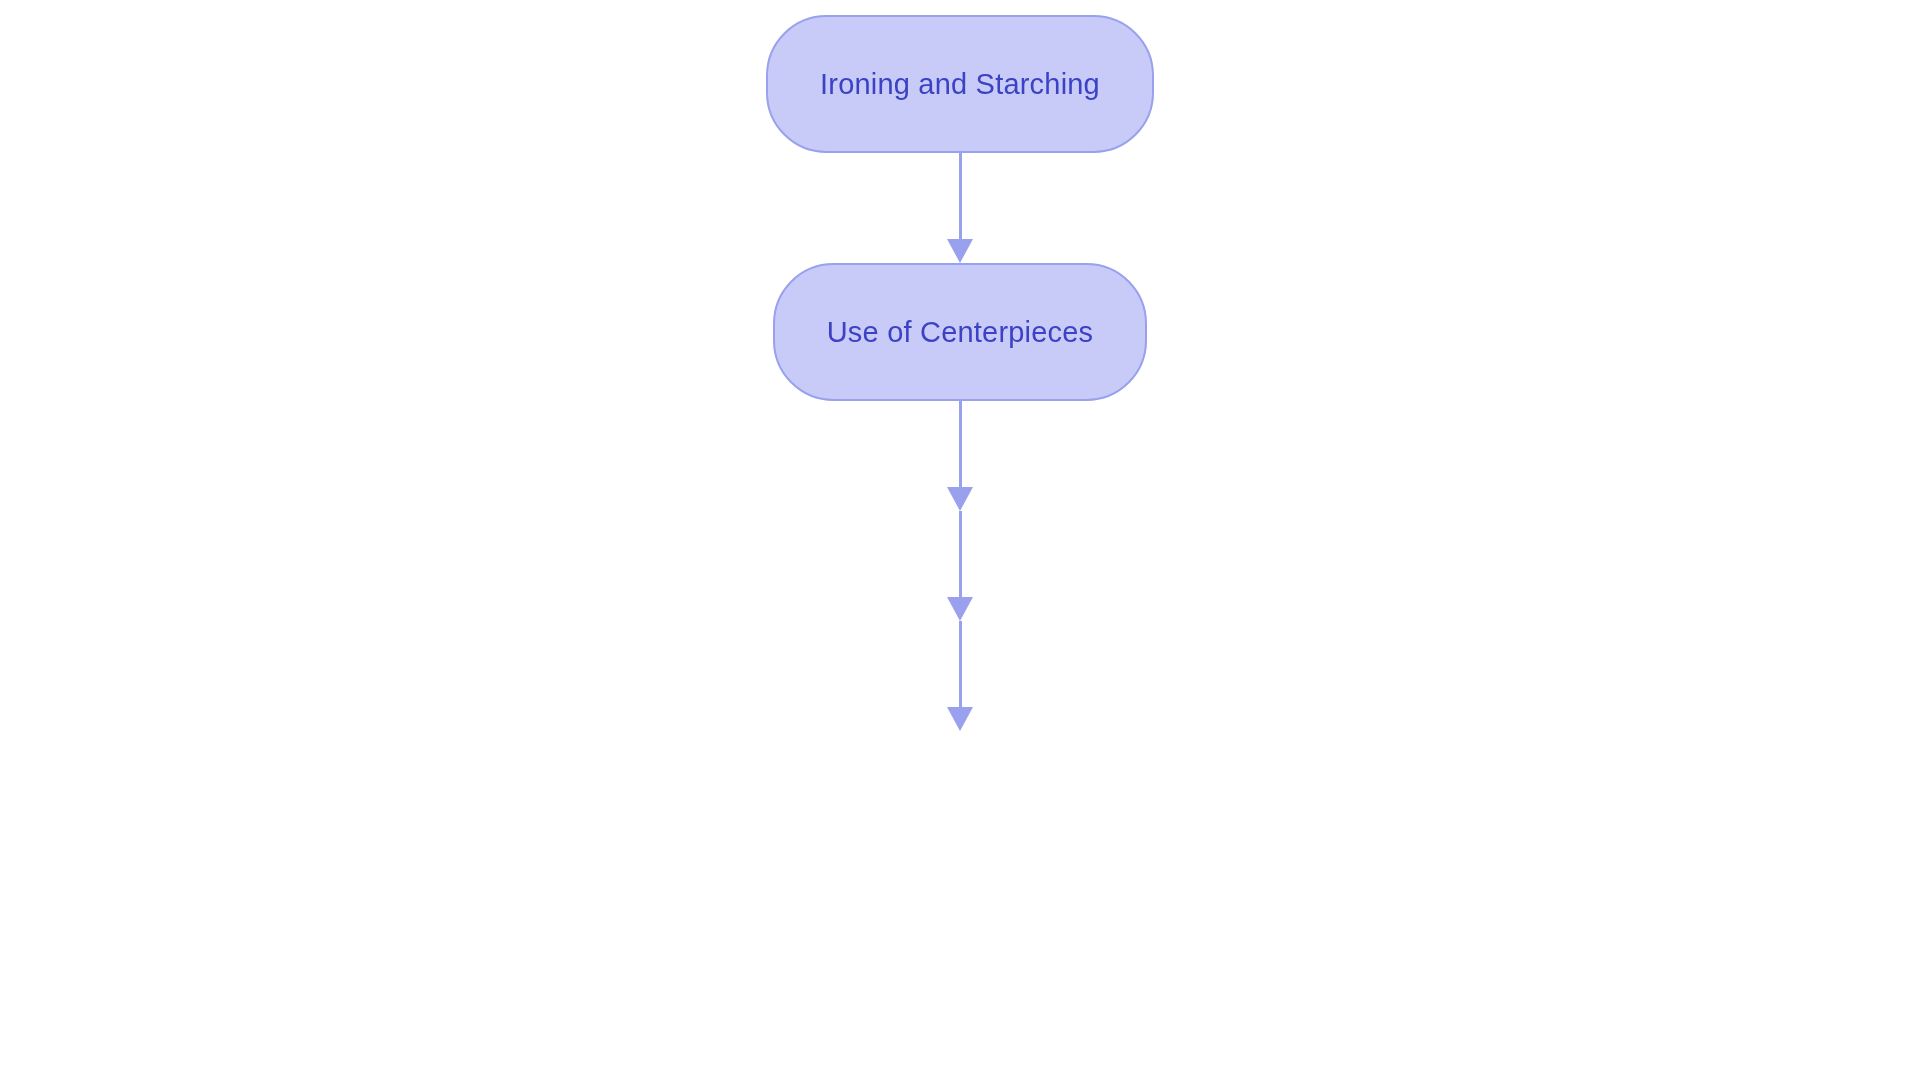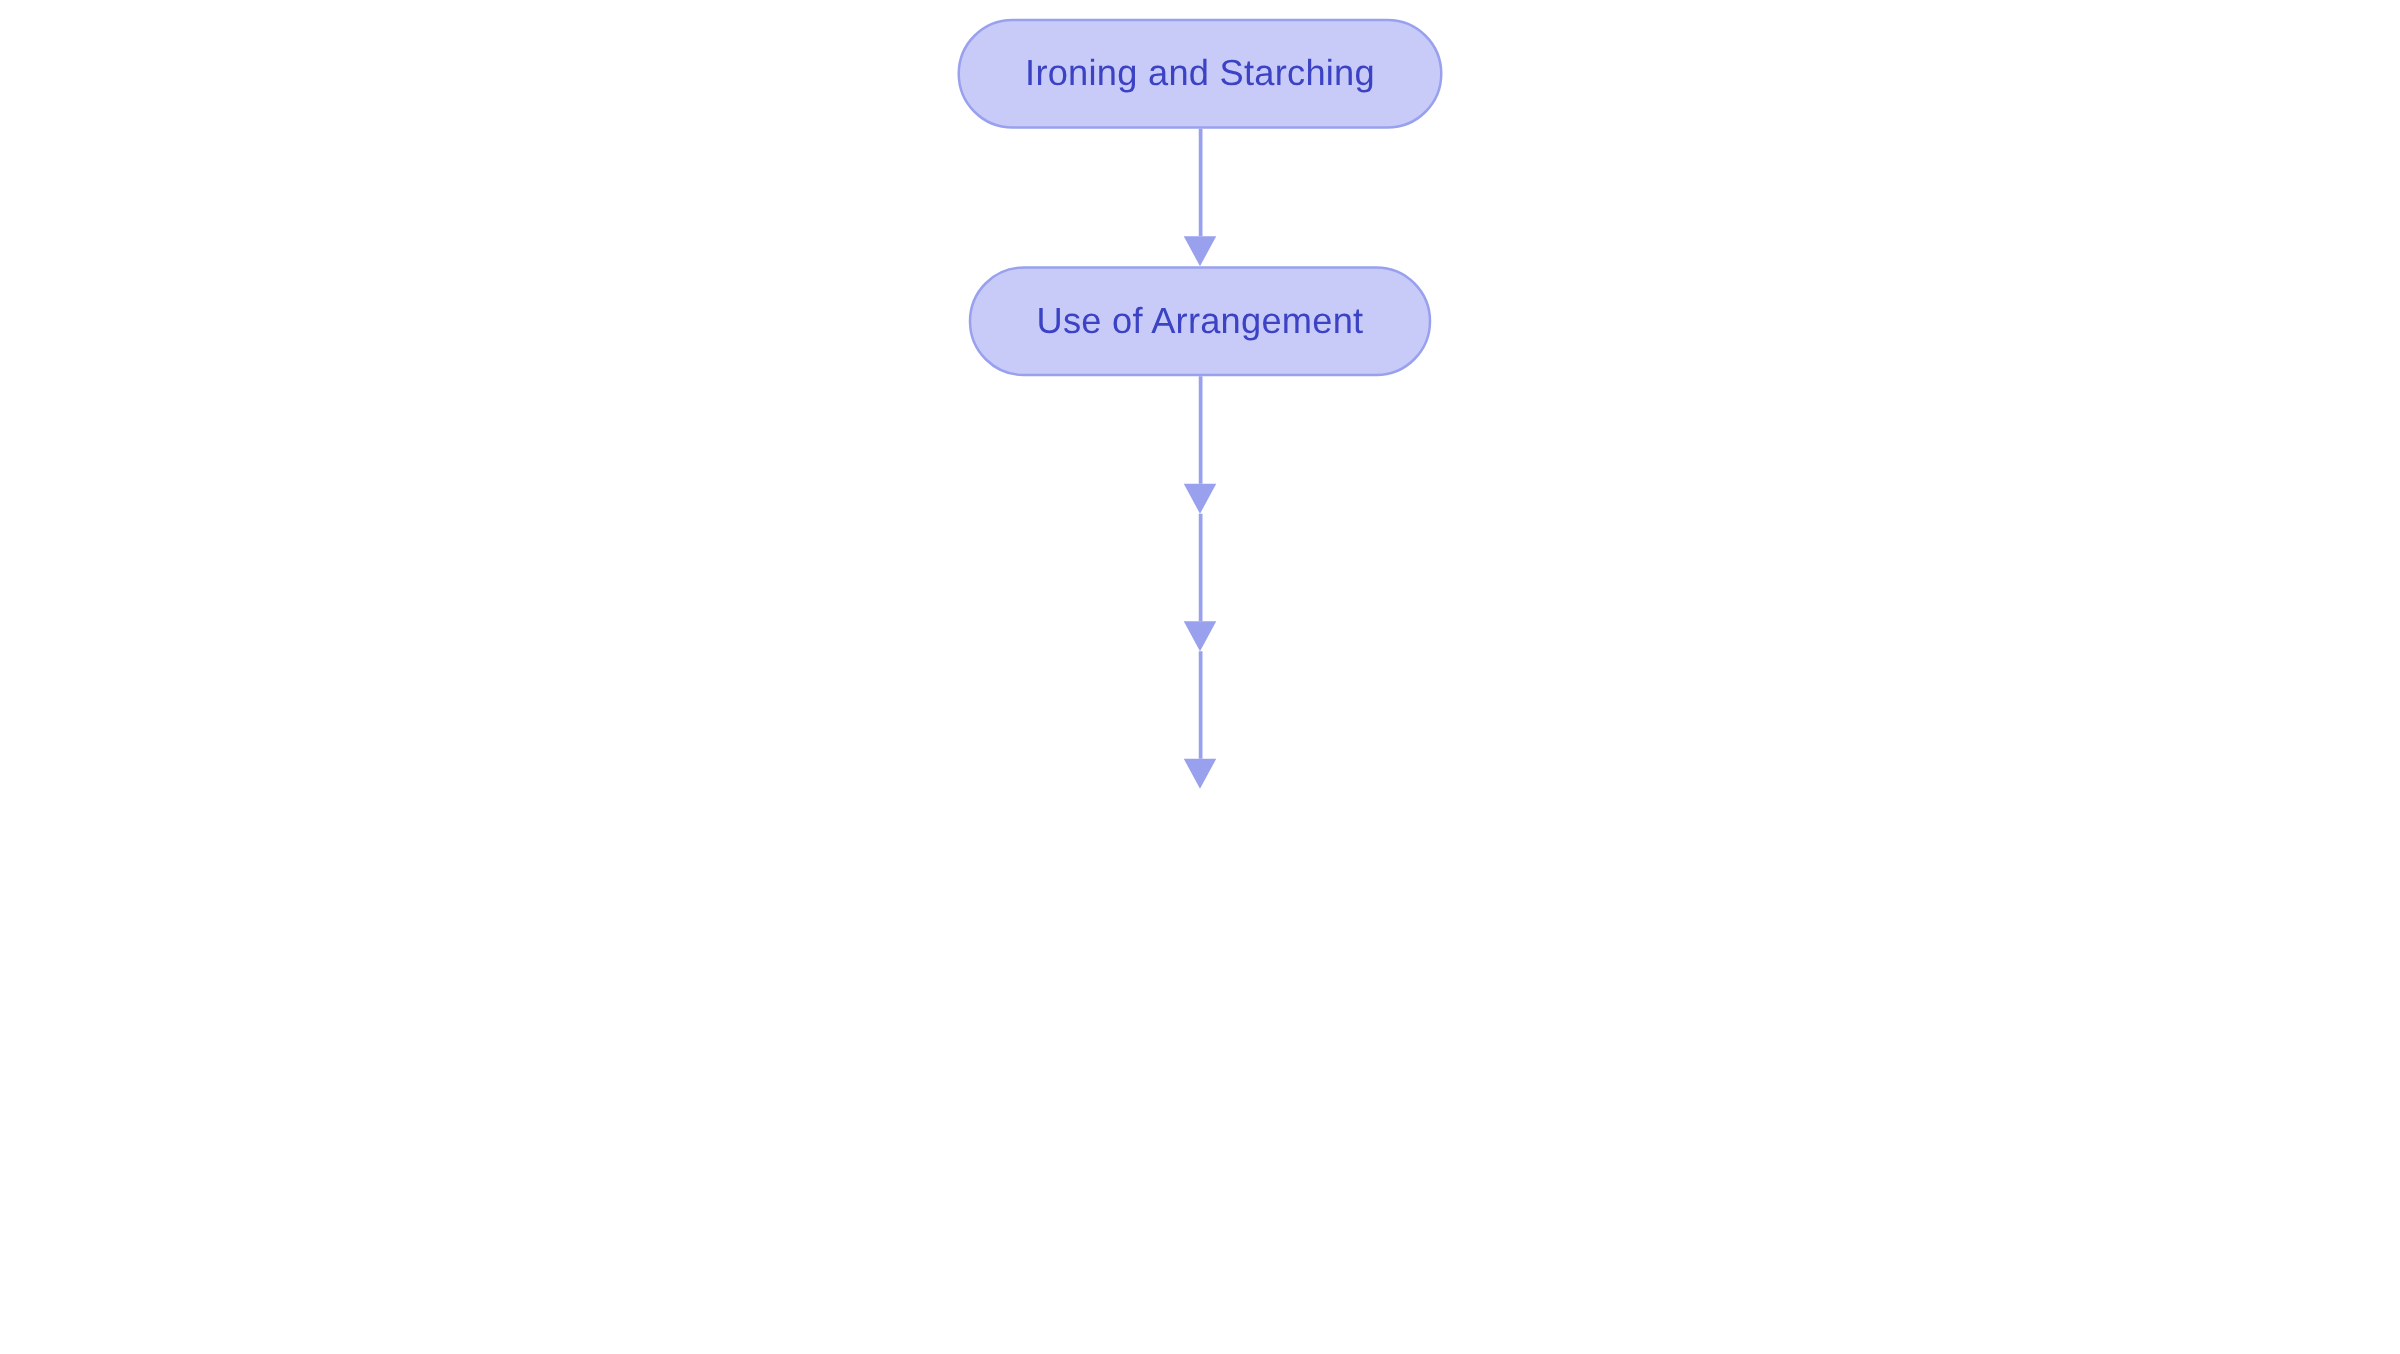--- a/index.html
+++ b/index.html
@@ -20,21 +20,21 @@
   .canvas {
     width: 1920px;
     height: 1083px;
     padding-top: 15px;
     display: flex;
     flex-direction: column;
     align-items: center;
     background: var(--bg);
   }
   .flow-node {
-    height: 88px;
+    height: 138px;
     padding: 0 52px;
     border: 2px solid var(--node-border);
     border-radius: 60.5px;
     background: var(--node-fill);
     color: var(--node-text);
     font-size: 29px;
     font-weight: 400;
     letter-spacing: 0.2px;
     display: flex;
     align-items: center;
@@ -69,21 +69,21 @@
   <div class="flow-node">
     <span>Ironing and Starching</span>
   </div>
 
   <div class="flow-arrow">
     <div class="shaft"></div>
     <div class="head"></div>
   </div>
 
   <div class="flow-node">
-    <span>Use of Arrangement</span>
+    <span>Use of Centerpieces</span>
   </div>
 
   <div class="flow-arrow">
     <div class="shaft"></div>
     <div class="head"></div>
   </div>
 
 
   <div class="flow-arrow">
     <div class="shaft"></div>

